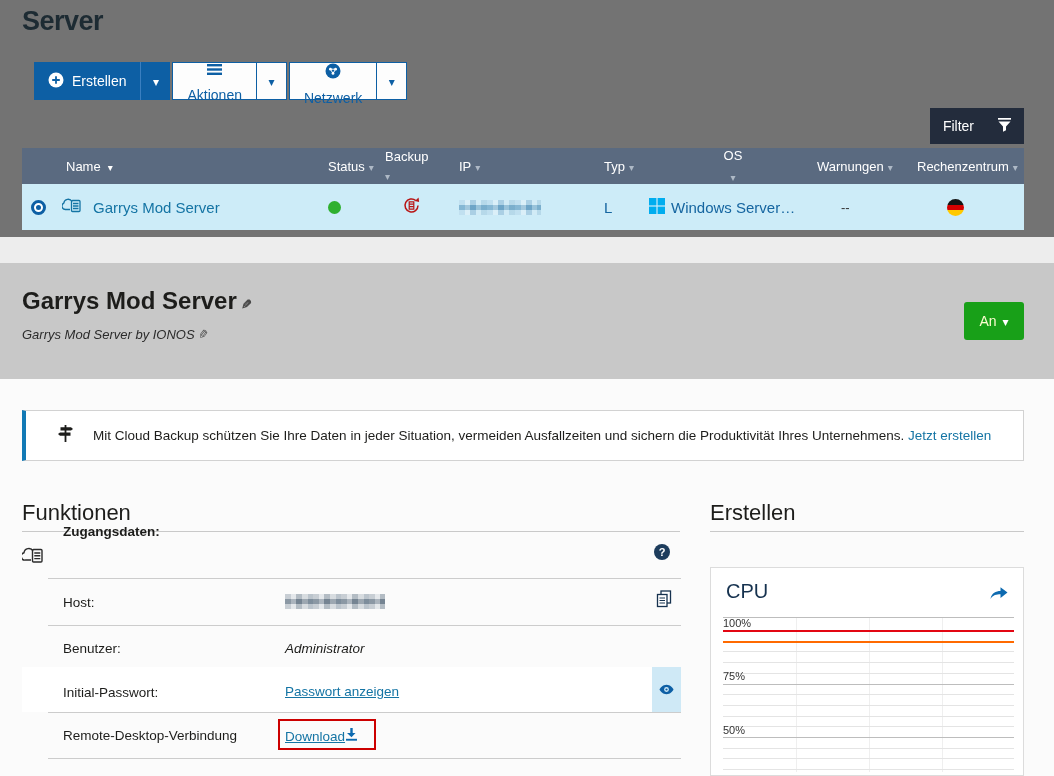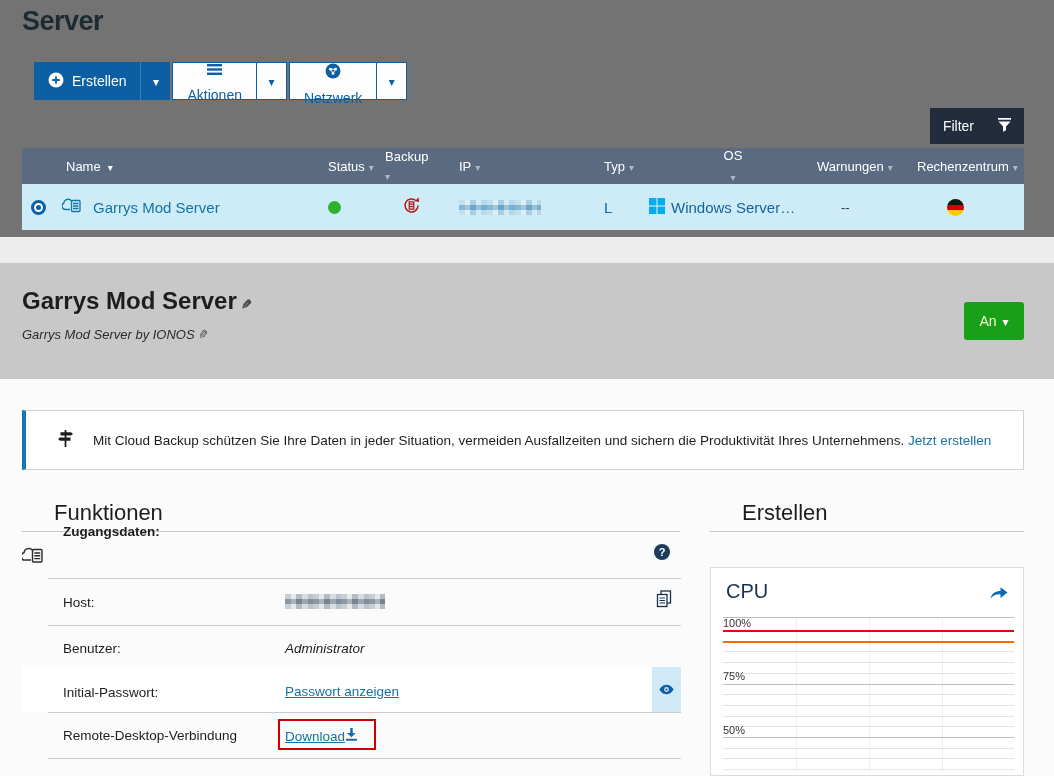--- a/index.html
+++ b/index.html
@@ -58,28 +58,28 @@
   .gray-band { position:absolute; left:0; top:263px; width:1054px; height:116px; background:#c8c8c8; }
   .band-title { position:absolute; left:22px; top:24px; font-size:24px; font-weight:600; color:#1d1d1b; }
   .band-sub { position:absolute; left:22px; top:64px; font-size:13px; font-style:italic; color:#2b2b2b; }
   .pencil { font-size:13px; color:#4a4a4a; cursor:pointer; margin-left:4px; display:inline-block; }
   .pencil::after { content:"✎"; display:inline-block; transform:scaleX(-1); }
   .power-btn { position:absolute; right:30px; top:39px; width:60px; height:38px; background:#18a018; border-radius:3px;
     color:#fbfccf; font-size:14px; display:flex; align-items:center; justify-content:center; gap:6px; cursor:pointer; }
   .power-btn .caret-down::after { color:#fff; }
 
   
-  .banner { position:absolute; left:22px; top:410px; width:1002px; height:60px; background:#fff;
+  .banner { position:absolute; left:22px; top:410px; width:1002px; height:51px; background:#fff;
     border:1px solid #d2d2d2; border-left:4px solid #1279b5; display:flex; align-items:center; }
   .banner-icon { margin-left:32px; }
   .banner-text { margin-left:20px; font-size:13.5px; color:#1d1d1b; }
   .banner-link { color:#1474a4; cursor:pointer; }
 
   
-  .section-title { position:absolute; font-size:22px; color:#1d1d1b; font-weight:400;margin-left:32px; }
+  .section-title { position:absolute; font-size:22px; color:#1d1d1b; font-weight:400; }
   .hr { position:absolute; height:1px; background:#c9c9c9; }
 
   .fn-row-label { position:absolute; left:63px; font-size:13.5px; color:#1d1d1b; }
   .fn-value { position:absolute; left:285px; font-size:13.5px; color:#1d1d1b; }
   .fn-divider { position:absolute; left:48px; width:633px; height:1px; background:#cccccc; }
   .link { color:#1474a4; text-decoration:underline; cursor:pointer; }
   .redacted-host { position:absolute; left:285px; top:594px; width:100px; height:15px;
     background:
       repeating-linear-gradient(0deg, rgba(255,255,255,.35) 0 5px, rgba(60,80,100,.28) 5px 10px),
       repeating-linear-gradient(90deg,#aab4bd 0 6px,#d6dbe0 6px 11px,#8b98a4 11px 17px,#c2c9cf 17px 23px,#97a5b1 23px 28px); }

